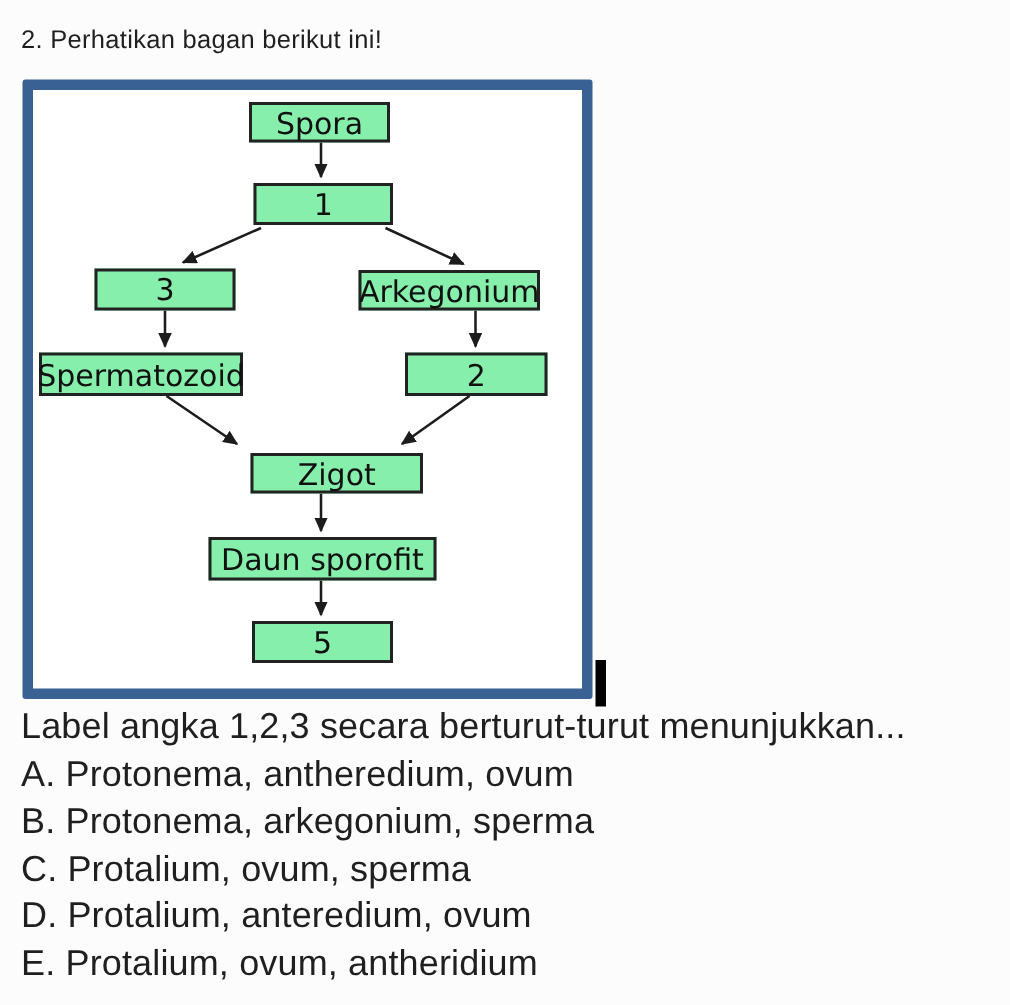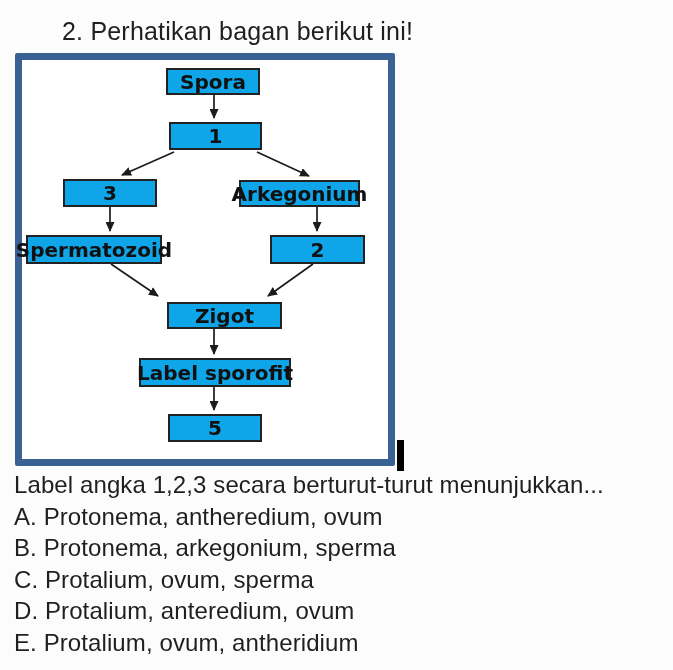--- a/index.html
+++ b/index.html
@@ -11,51 +11,49 @@
   }
   .page {
     position: relative;
     width: 673px; height: 670px;
     overflow: hidden;
     background: #fcfcfc;
   }
   .title {
     position: absolute;
     left: 14px; top: 17px;
-    font-size: 25px;
+    font-size: 17px;
     letter-spacing: 0.2px;
     white-space: nowrap;
-    margin-left: 48px;
   }
   .frame {
     position: absolute;
     left: 15px; top: 53px;
     width: 380px; height: 413px;
     border: 7px solid #3a6194;
     border-radius: 2px;
     background: #ffffff;
   }
   .layer {
     position: absolute;
     left: 0; top: 0;
     width: 673px; height: 670px;
   }
   svg.layer { display: block; }
   .fc-node {
     position: absolute;
     border: 2px solid #222222;
-    background: #0ea5e9;
+    background: #86efac;
     display: flex;
     align-items: center;
     justify-content: center;
     font-family: "DejaVu Sans", sans-serif;
     font-size: 20px;
     color: #111111;
     white-space: nowrap;
-    font-weight: bold;
   }
   .flow-line {
     stroke: #1c1c1c;
     stroke-width: 1.7;
   }
   .cursor {
     position: absolute;
     left: 397px; top: 440px;
     width: 7px; height: 31px;
     background: #000000;
@@ -97,21 +95,21 @@
     </svg>
 
   <div class="layer">
       <div class="fc-node" style="left: 166px; top: 68px; width: 94px; height: 27px;">Spora</div>
       <div class="fc-node" style="left: 169px; top: 122px; width: 93px; height: 28px;">1</div>
       <div class="fc-node" style="left: 63px; top: 179px; width: 94px; height: 28px;">3</div>
       <div class="fc-node" style="left: 239px; top: 180px; width: 121px; height: 27px;">Arkegonium</div>
       <div class="fc-node" style="left: 26px; top: 235px; width: 136px; height: 29px;">Spermatozoid</div>
       <div class="fc-node" style="left: 270px; top: 235px; width: 95px; height: 29px;">2</div>
       <div class="fc-node" style="left: 167px; top: 302px; width: 115px; height: 27px;">Zigot</div>
-      <div class="fc-node" style="left: 139px; top: 358px; width: 152px; height: 29px;">Label sporofit</div>
+      <div class="fc-node" style="left: 139px; top: 358px; width: 152px; height: 29px;">Daun sporofit</div>
       <div class="fc-node" style="left: 168px; top: 414px; width: 94px; height: 28px;">5</div>
     </div>
 
   <div class="cursor"></div>
 
   <div class="qblock">
     <div class="qline">Label angka 1,2,3 secara berturut-turut menunjukkan...</div>
     <div>
         <div class="option-line">A. Protonema, antheredium, ovum</div>
         <div class="option-line">B. Protonema, arkegonium, sperma</div>

